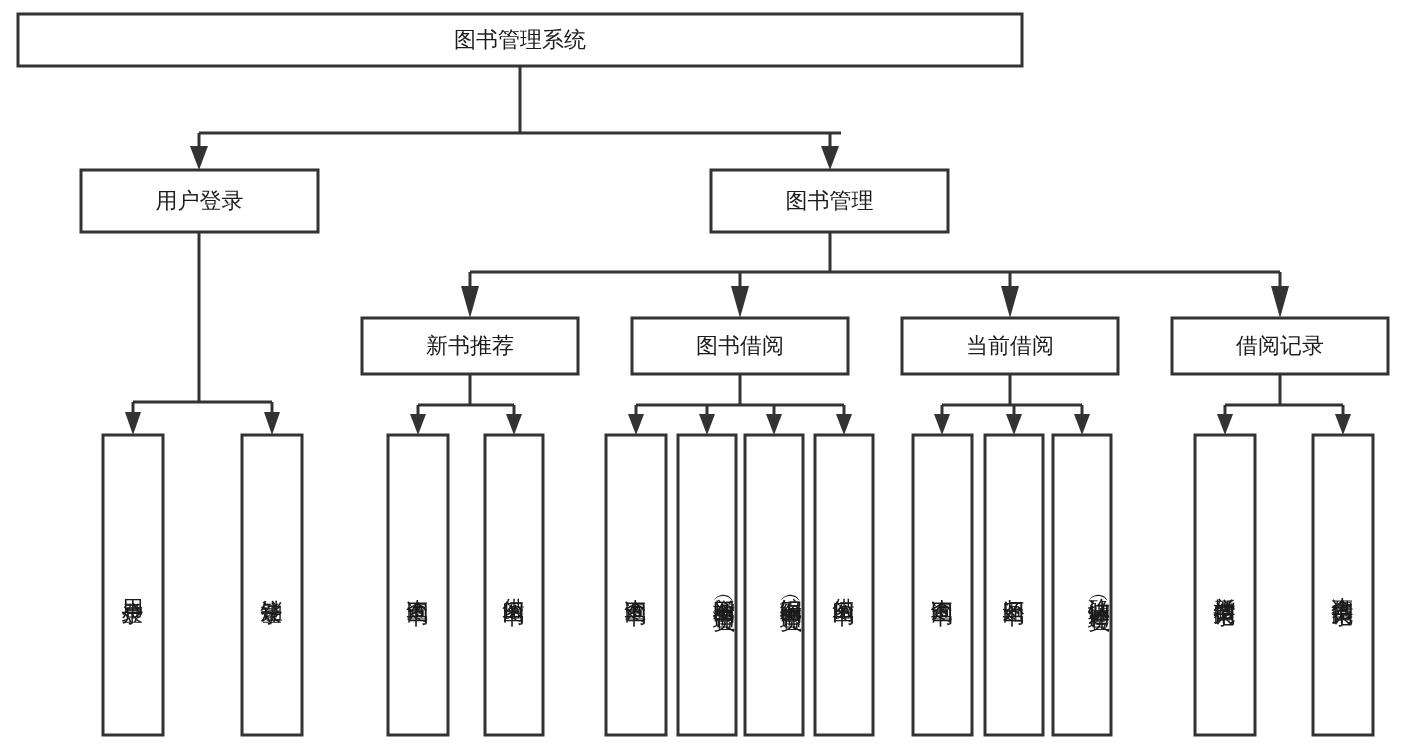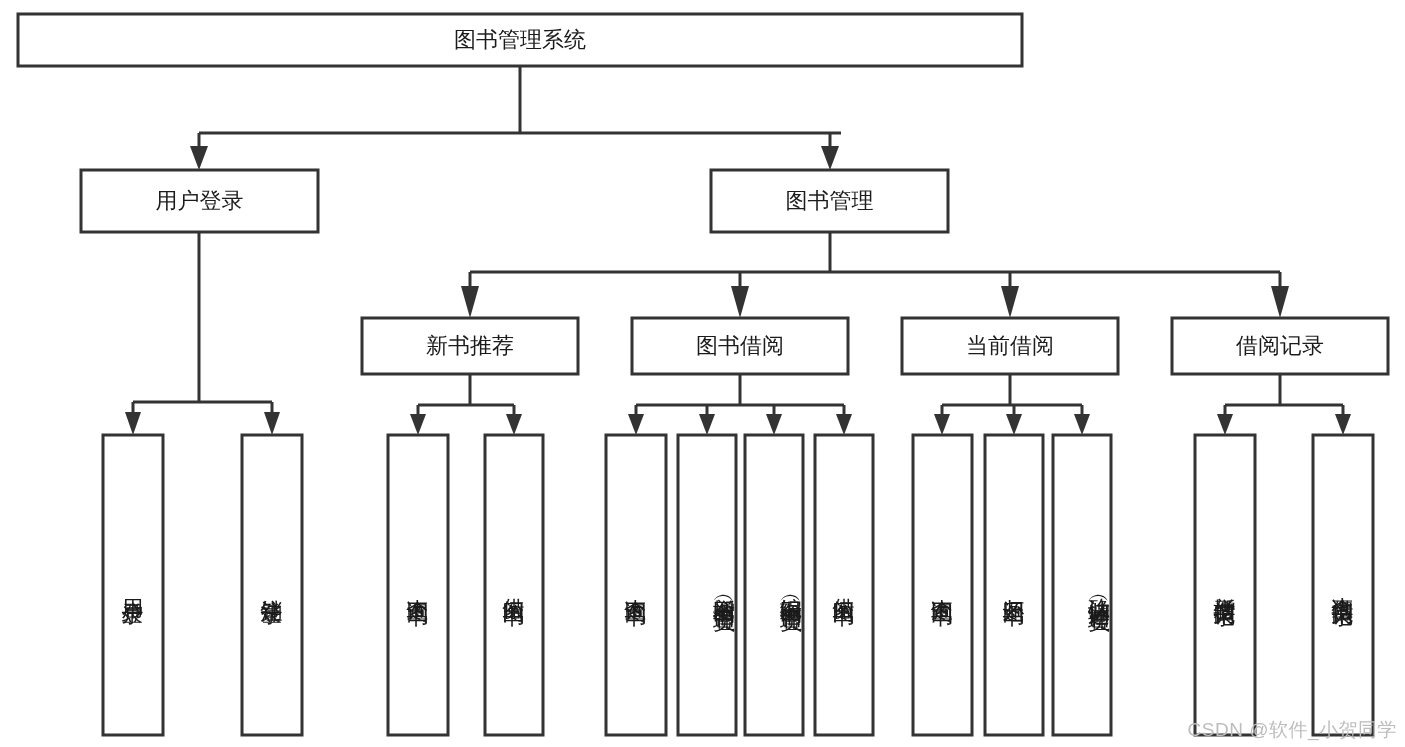--- a/index.html
+++ b/index.html
@@ -190,14 +190,13 @@
   <div class="leaf-label" style="left:606px; top:435px; width:60px; height:300px;">查询图书</div>
   <div class="leaf-label" style="left:678px; top:435px; width:58px; height:300px; align-items:flex-start; padding-top:8px; box-sizing:border-box;">新增图书（管理员）</div>
   <div class="leaf-label" style="left:745px; top:435px; width:58px; height:300px; align-items:flex-start; padding-top:8px; box-sizing:border-box;">编辑图书（管理员）</div>
   <div class="leaf-label" style="left:815px; top:435px; width:58px; height:300px;">借阅图书</div>
   <div class="leaf-label" style="left:913px; top:435px; width:59px; height:300px;">查询图书</div>
   <div class="leaf-label" style="left:985px; top:435px; width:58px; height:300px;">归还图书</div>
   <div class="leaf-label" style="left:1053px; top:435px; width:58px; height:300px; align-items:flex-start; padding-top:8px; box-sizing:border-box;">确认归还（管理员）</div>
   <div class="leaf-label" style="left:1195px; top:435px; width:60px; height:300px;">新增借阅记录</div>
   <div class="leaf-label" style="left:1313px; top:435px; width:60px; height:300px;">查询借阅记录</div>
 
-  <div class="watermark">CSDN @软件_小贺同学</div>
 </div>
 
 </body></html>

